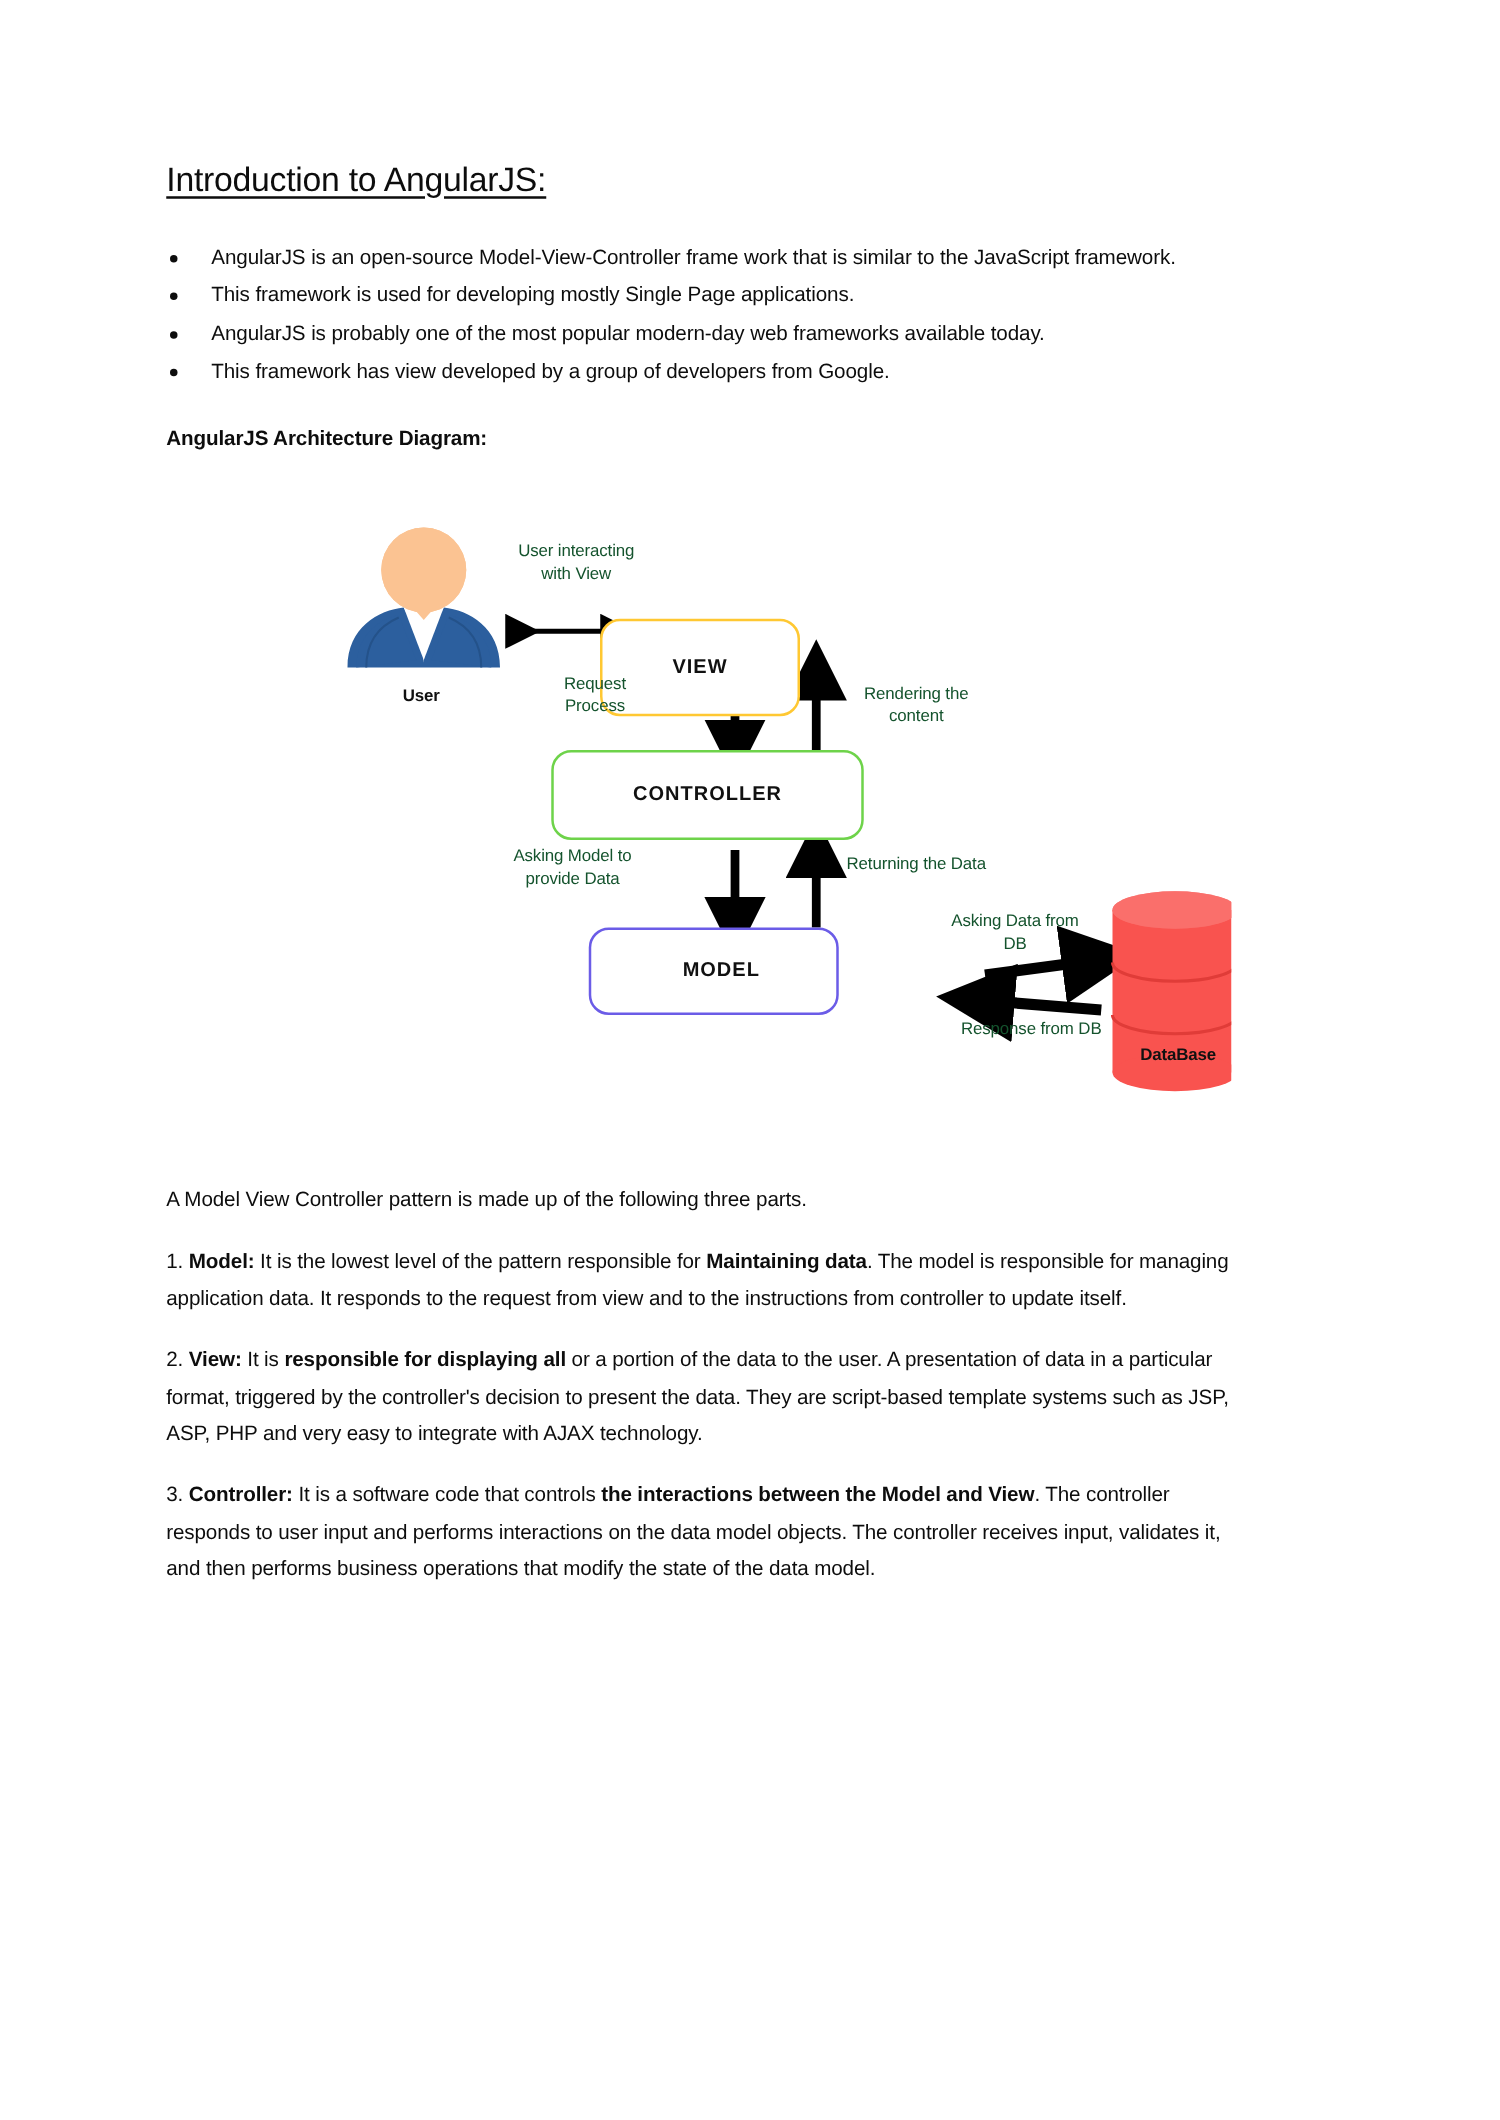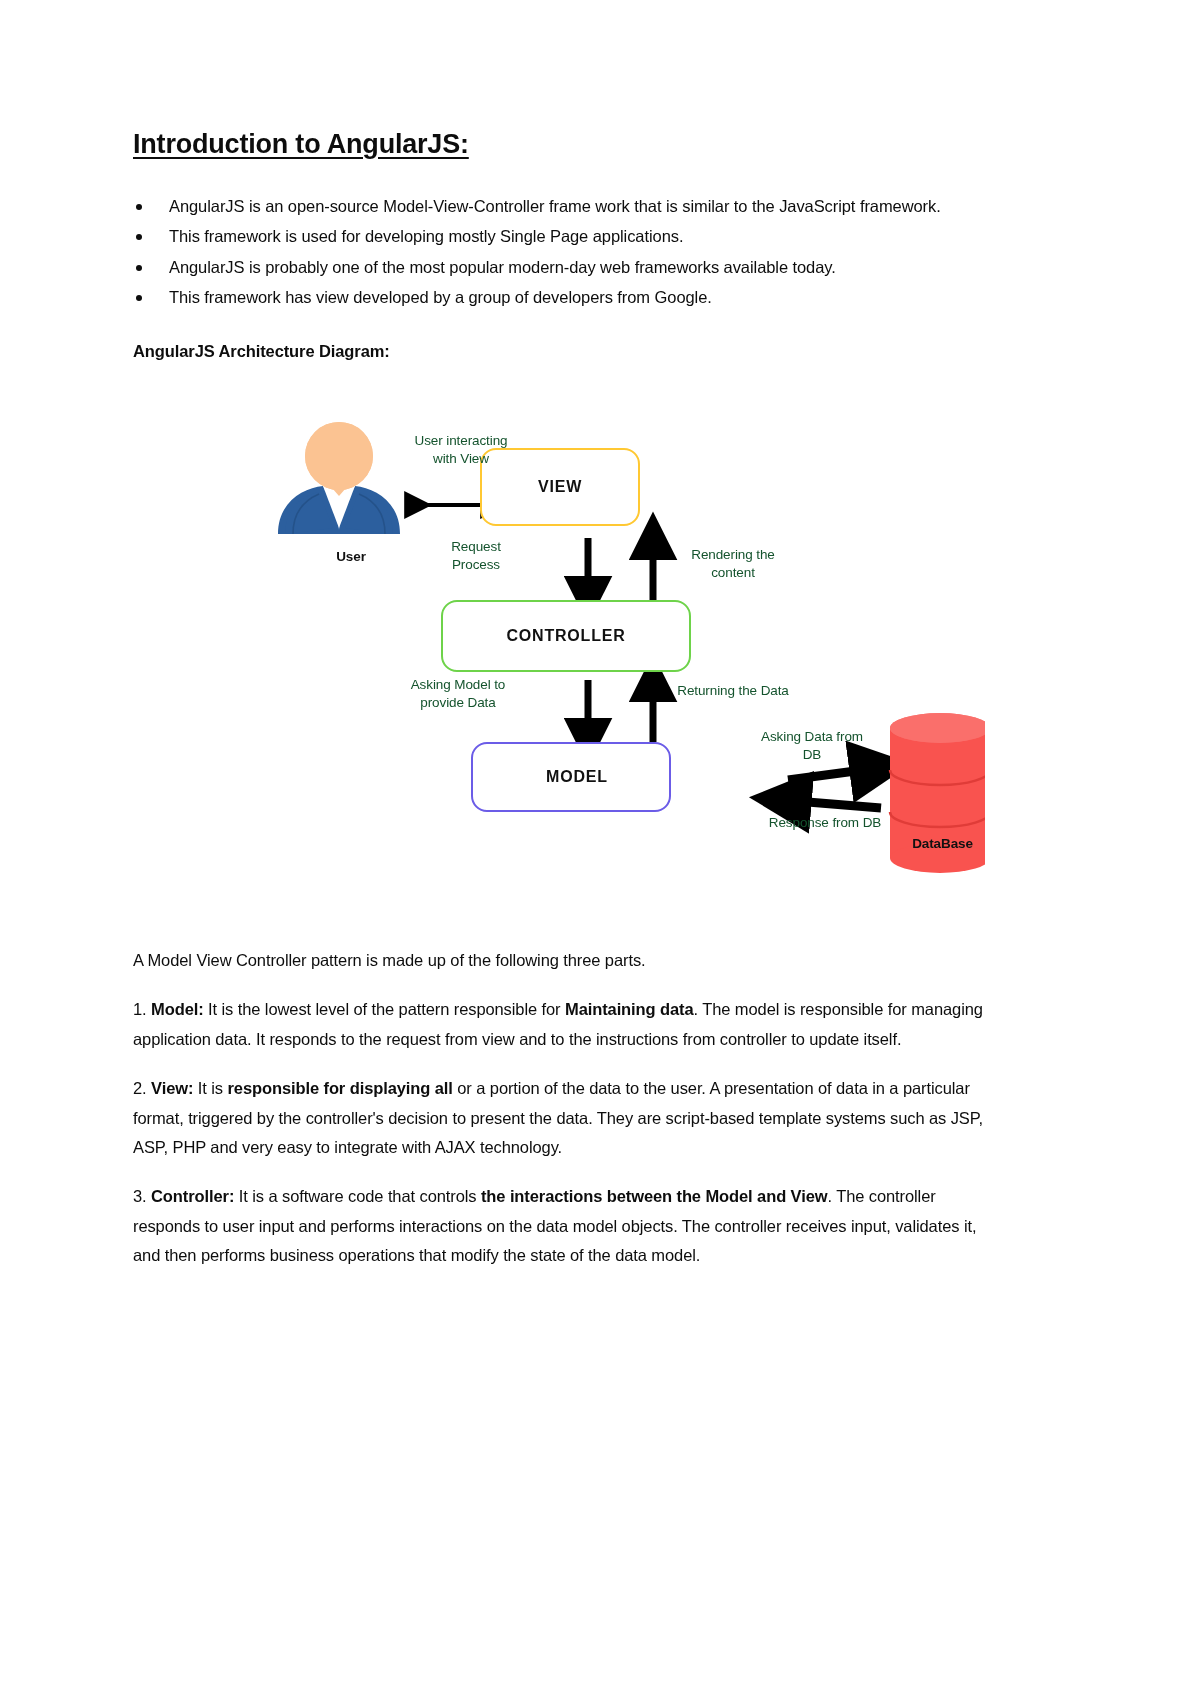--- a/index.html
+++ b/index.html
@@ -25,21 +25,21 @@
   .content {
     position: absolute;
     left: 133px;
     top: 0;
     width: 852px;
   }
 
   
   .doc-title {
     font-size: 27px;
-    font-weight: bold;
+    font-weight: normal;
     text-decoration: underline;
     text-underline-offset: 4px;
     margin: 0;
     padding-top: 128px;
     letter-spacing: -0.2px;
     line-height: 1.25;
   }
 
   
   ul.bullets {
@@ -115,20 +115,21 @@
     display: flex;
     align-items: center;
     justify-content: center;
     font-weight: bold;
     font-size: 16px;
     letter-spacing: 0.8px;
     color: #111;
   }
   .box-view {
     border: 2.5px solid #ffc832;
+    margin-top: 47px;
   }
   .box-controller {
     border: 2.5px solid #6ed34a;
   }
   .box-model {
     border: 2.5px solid #6b5ce7;
   }
 
   
   .after-diagram { margin-top: 36px; }
@@ -238,21 +239,21 @@
       <div class="box box-controller" style="left:308px; top:190px; width:250px; height:72px;">
         <span>CONTROLLER</span>
       </div>
 
       <div class="box box-model" style="left:338px; top:332px; width:200px; height:70px;padding-left:12px;">
         <span>MODEL</span>
       </div>
 
       <div class="dg-label" style="left:268px; top:22px; width:120px;">User interacting with View</div>
 
-      <div class="dg-label dark" style="left:178px; top:138px; width:80px;">User</div>
+      <div class="dg-label dark" style="left:164px; top:138px; width:80px;">User</div>
 
       <div class="dg-label" style="left:298px; top:128px; width:90px;">Request Process</div>
 
       <div class="dg-label" style="left:540px; top:136px; width:120px;">Rendering the content</div>
 
       <div class="dg-label" style="left:265px; top:266px; width:120px;">Asking Model to provide Data</div>
 
       <div class="dg-label" style="left:540px; top:272px; width:120px;">Returning the Data</div>
 
       <div class="dg-label" style="left:624px; top:318px; width:110px;text-align:center;">Asking Data from DB</div>

